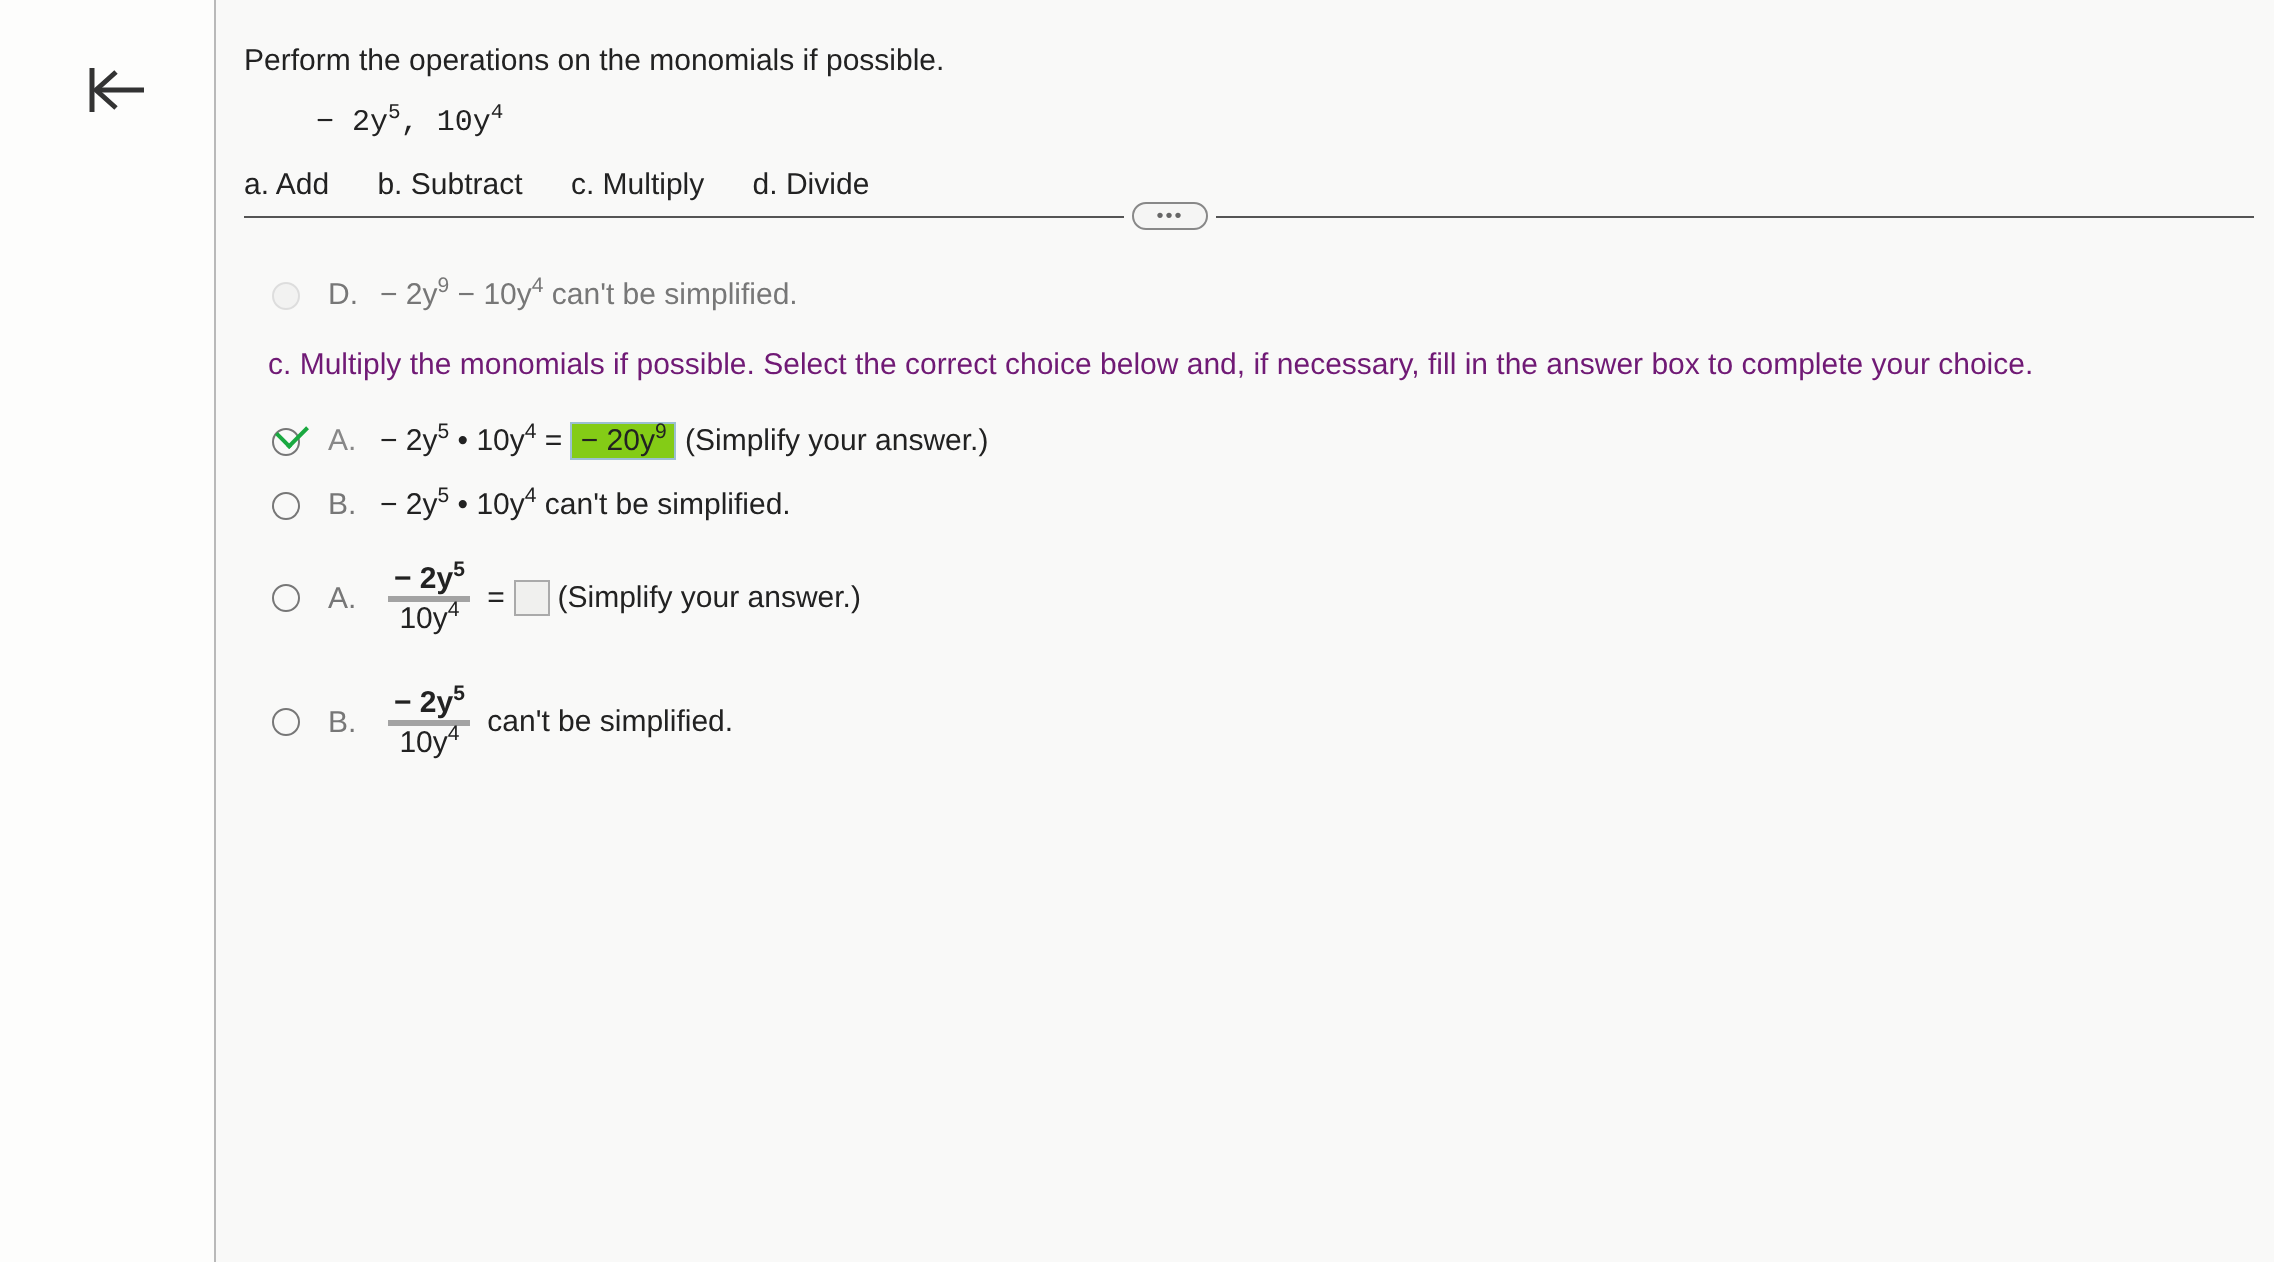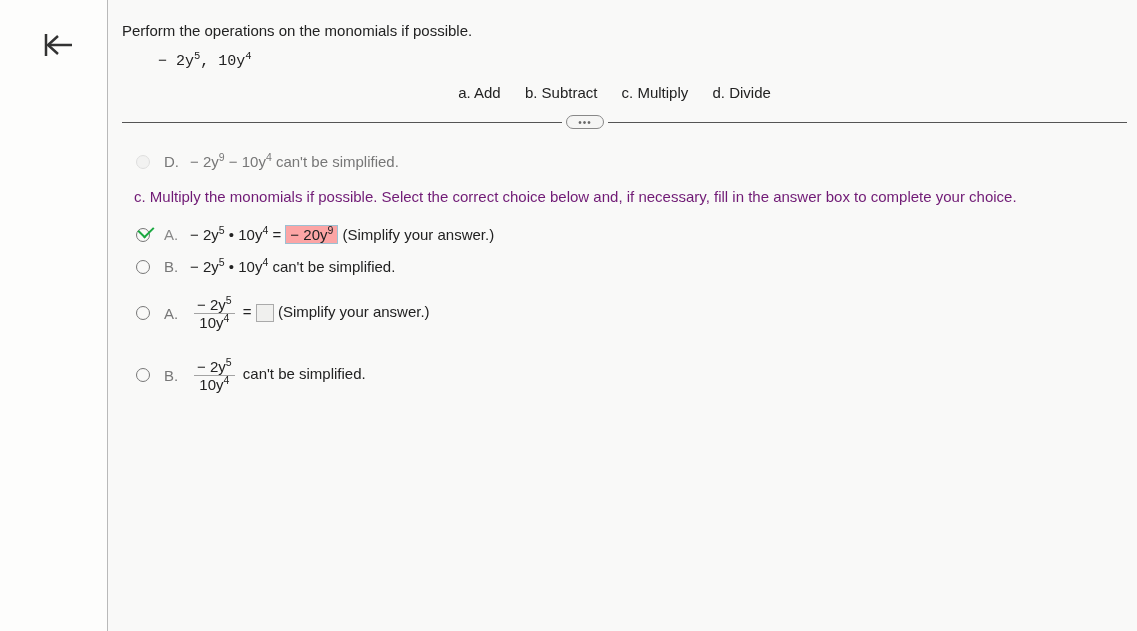--- a/index.html
+++ b/index.html
@@ -27,21 +27,21 @@
       margin-left: 10px;
     }
     .content {
       position: absolute;
       left: 108px; top: 0;
       right: 0; bottom: 0;
       padding: 22px 10px 22px 14px;
     }
     .instruction { margin-bottom: 14px; color:#222;}
     .monomials { margin-left: 36px; margin-bottom: 14px; color:#222;font-family:Liberation Mono, monospace;}
-    .parts-row { margin-bottom: 14px; color:#222;text-align:center;}
+    .parts-row { margin-bottom: 0; color:#222;}
     .parts-row span { margin-right: 20px; }
     .hr-row { display: flex; align-items: center; margin-bottom: 24px; }
     .hr-line { flex: 0 0 440px; border: none; border-top: 1px solid #555; height: 0; }
     .hr-fill { flex: 1; border: none; border-top: 1px solid #555; height:0;}
     .ellipsis-pill {
       display: flex; align-items: center; justify-content: center;
       width: 38px; height: 14px;
       border: 1px solid #888;
       border-radius: 8px;
       margin: 0 4px;
@@ -63,32 +63,32 @@
     .radio.selected-correct::after {
       content: ""; position: absolute;
       left: 2px; top: -4px; width: 12px; height: 8px;
       border-left: 2.5px solid #1aa940; border-bottom: 2.5px solid #1aa940;
       transform: rotate(-45deg);
     }
     .radio.greyed { border-color: #ccc; background:#eee; opacity:.6;}
     sup { font-size: .7em; vertical-align: super; line-height: 0; }
     .answer-box {
       display: inline-block; padding: 0 4px;
-      background: #fca5a5; border: 1px solid #9cc0d2;
+      background: #84cc16; border: 1px solid #9cc0d2;
     }
     .empty-box {
       display: inline-block; width: 18px; height: 18px;
       border: 1px solid #aaa; background: #f0f0ee;
       vertical-align: middle;
     }
     .frac {
       display: inline-block; text-align: center; vertical-align: middle;
       margin: 0 4px;
     }
-    .frac .num { display: block; border-bottom: 1px solid #a3a3a3; padding: 0 3px; }
+    .frac .num { display: block; border-bottom: 3px solid #a3a3a3; padding: 0 3px; font-weight: bold; }
     .frac .den { display: block; padding: 0 3px; }
     .row-tall { align-items: center; min-height: 48px; }
   </style>
 </head>
 <body>
 
 <div class="sidebar">
   <span class="back-arrow">
     <svg width="34" height="30" viewBox="0 0 34 30">
       <line x1="6" y1="15" x2="30" y2="15" stroke="#333" stroke-width="2.5"></line>

